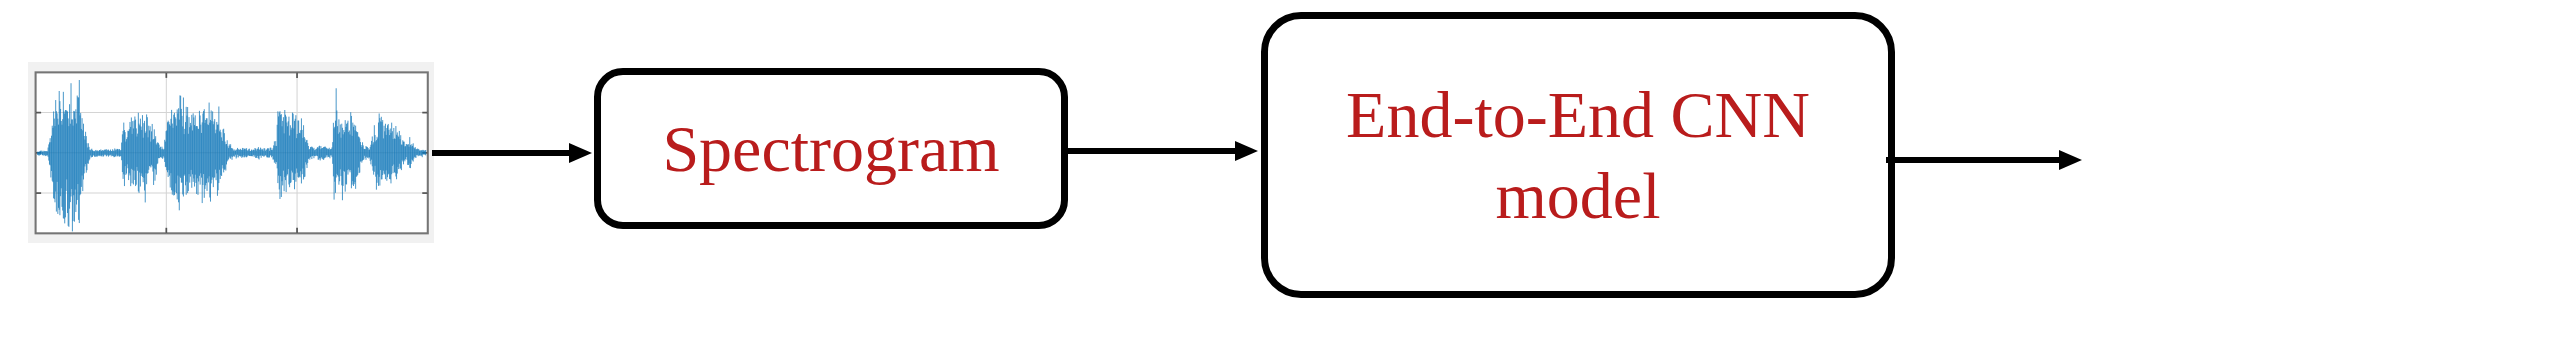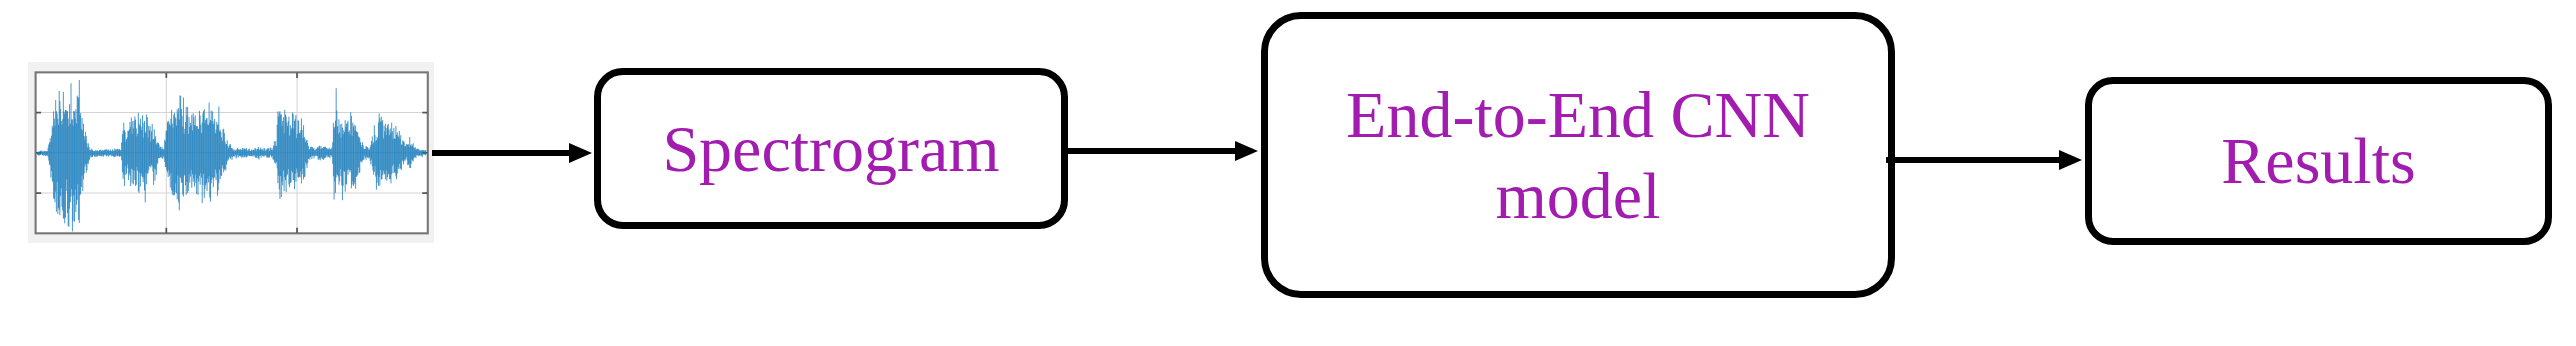--- a/index.html
+++ b/index.html
@@ -21,21 +21,21 @@
   
   .node-box{
     position:absolute;
     box-sizing:border-box;
     background:#ffffff;
     border:7px solid #000000;
     display:flex;
     align-items:center;
     justify-content:center;
     text-align:center;
-    color:#a21caf;
+    color:#b91c1c;
     font-size:66px;
     line-height:1.24;
   }
   .box-spectrogram{left:594px; top:68px;  width:474px; height:161px; border-radius:29px;}
   .box-cnn       {left:1261px;top:12.4px;  width:634px; height:286px; border-width:7.6px; border-radius:40px; padding:8px 28px;}
   .box-results   {left:2085px;top:77px; width:467px; height:168px; border-width:7.6px; border-radius:28px;}
   
   .arrow{position:absolute;height:21px;}
   .arrow-line{
     position:absolute;
@@ -99,18 +99,15 @@
 
   <div class="node-box box-cnn">
     <span>End-to-End CNN model</span>
   </div>
 
   <div class="arrow arrow-3">
     <span class="arrow-line"></span>
     <span class="arrow-head"></span>
   </div>
 
-  <div class="node-box box-results">
-    <span>Results</span>
-  </div>
 
 </div>
 
 
 </body></html>

